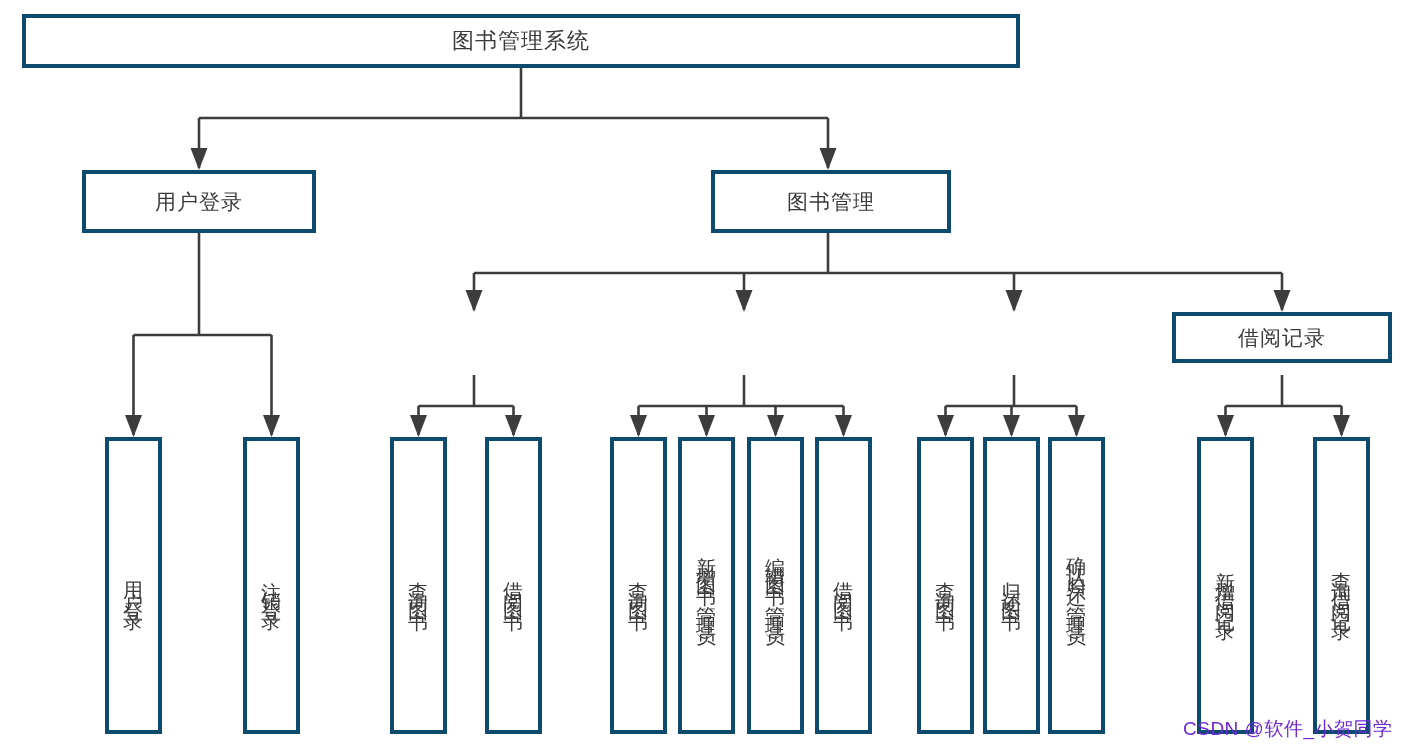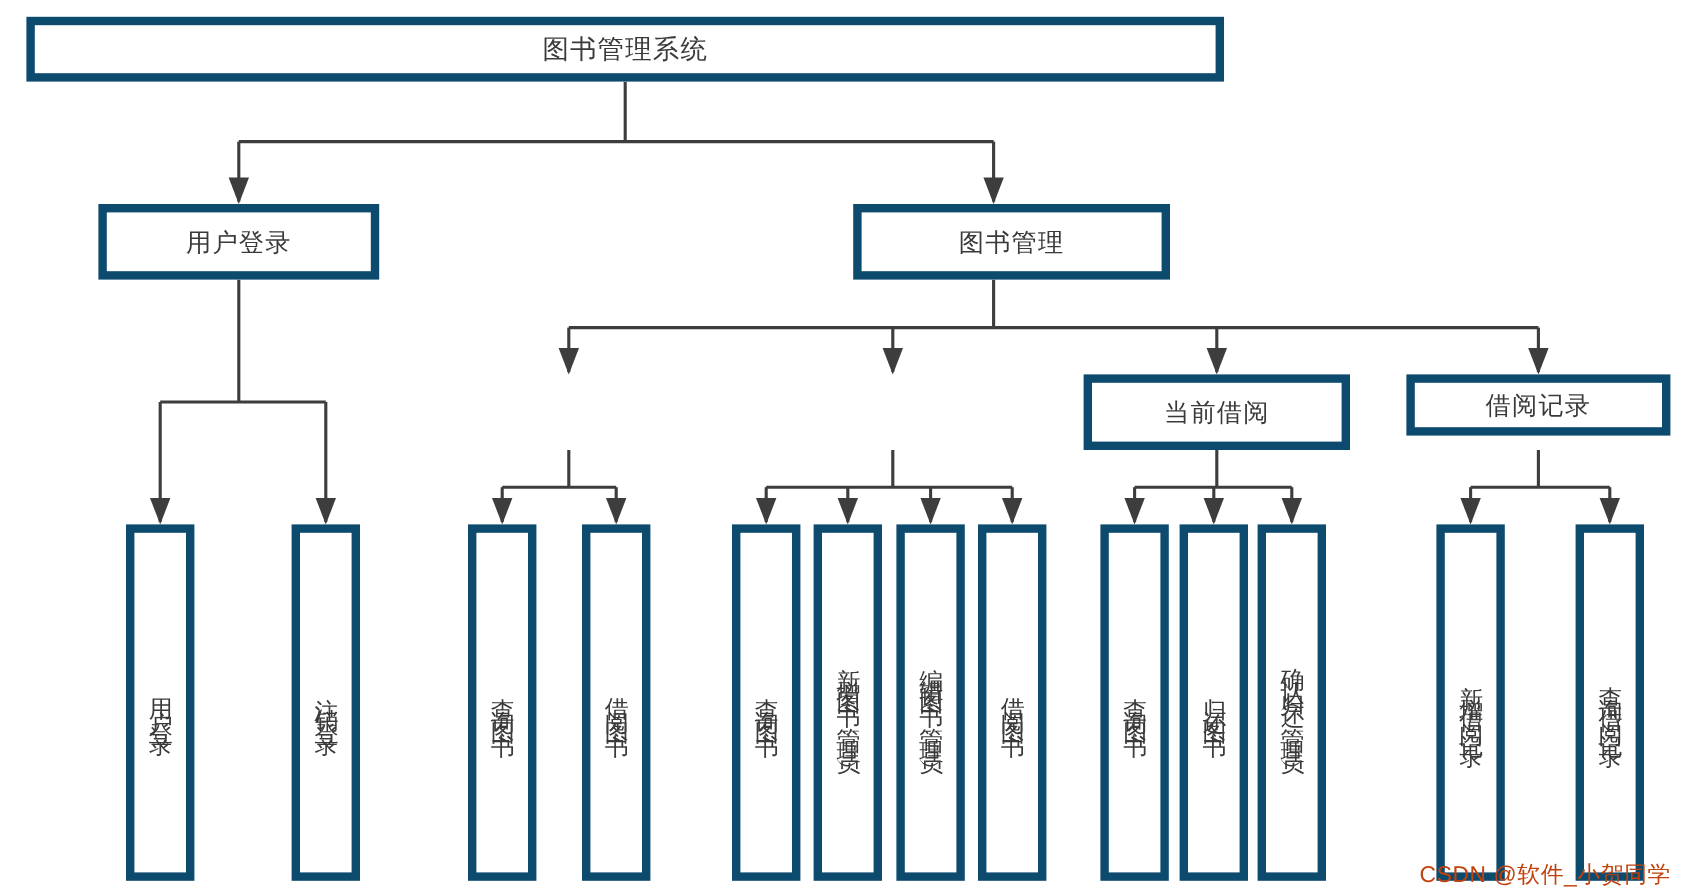--- a/index.html
+++ b/index.html
@@ -5,39 +5,39 @@
   html,body{margin:0;padding:0;}
   body{
     width:1405px;height:747px;position:relative;overflow:hidden;
     background:#ffffff;
     font-family:"Liberation Sans","DejaVu Sans",sans-serif;
   }
   #stage{position:absolute;left:0;top:0;width:1405px;height:747px;}
   svg.connectors{position:absolute;left:0;top:0;z-index:1;}
   .node{
     position:absolute;z-index:2;box-sizing:border-box;
-    background:#ffffff;border:7px solid #0c4a6e;
+    background:#ffffff;border:4px solid #0c4a6e;
     display:flex;align-items:center;justify-content:center;
     color:#3a3a3a;
   }
   .hnode{font-size:21px;letter-spacing:1px;}
   .root{font-size:22px;}
   .leaf{width:57px;height:297px;top:437px;}
   .leaf .vtext{
     writing-mode:vertical-rl;
     text-orientation:mixed;
     font-size:20px;
     letter-spacing:10px;
     line-height:1.0;
     white-space:nowrap;
   }
   .watermark{
     position:absolute;z-index:3;
     left:1183px;top:716px;
-    font-size:19px;color:#c2410c;letter-spacing:0.5px;
+    font-size:19px;color:#6d28d9;letter-spacing:0.5px;
     white-space:nowrap;
   }
 </style>
 </head>
 <body>
 
 <div id="stage">
 
   <svg class="connectors" width="1405" height="747" viewBox="0 0 1405 747">
     <g stroke="#3d3d3d" stroke-width="2.6" fill="none">
@@ -108,27 +108,24 @@
     </g>
   </svg>
 
   <div class="node hnode root" style="left:22px;top:14px;width:998px;height:54px;">
     <span>图书管理系统</span>
   </div>
 
   <div class="node hnode" style="left:82px;top:170px;width:234px;height:63px;">
     <span>用户登录</span>
   </div>
-  <div class="node hnode" style="left:711px;top:170px;width:264px;height:63px;">
+  <div class="node hnode" style="left:711px;top:170px;width:240px;height:63px;">
     <span>图书管理</span>
   </div>
 
-  <div class="node hnode" style="left:903px;top:312px;width:222px;height:63px;">
-    <span>当前借阅</span>
-  </div>
   <div class="node hnode" style="left:1172px;top:312px;width:220px;height:51px;">
     <span>借阅记录</span>
   </div>
 
   <div class="node leaf" style="left:105px;">
     <span class="vtext">用户登录</span>
   </div>
   <div class="node leaf" style="left:243px;">
     <span class="vtext">注销登录</span>
   </div>

